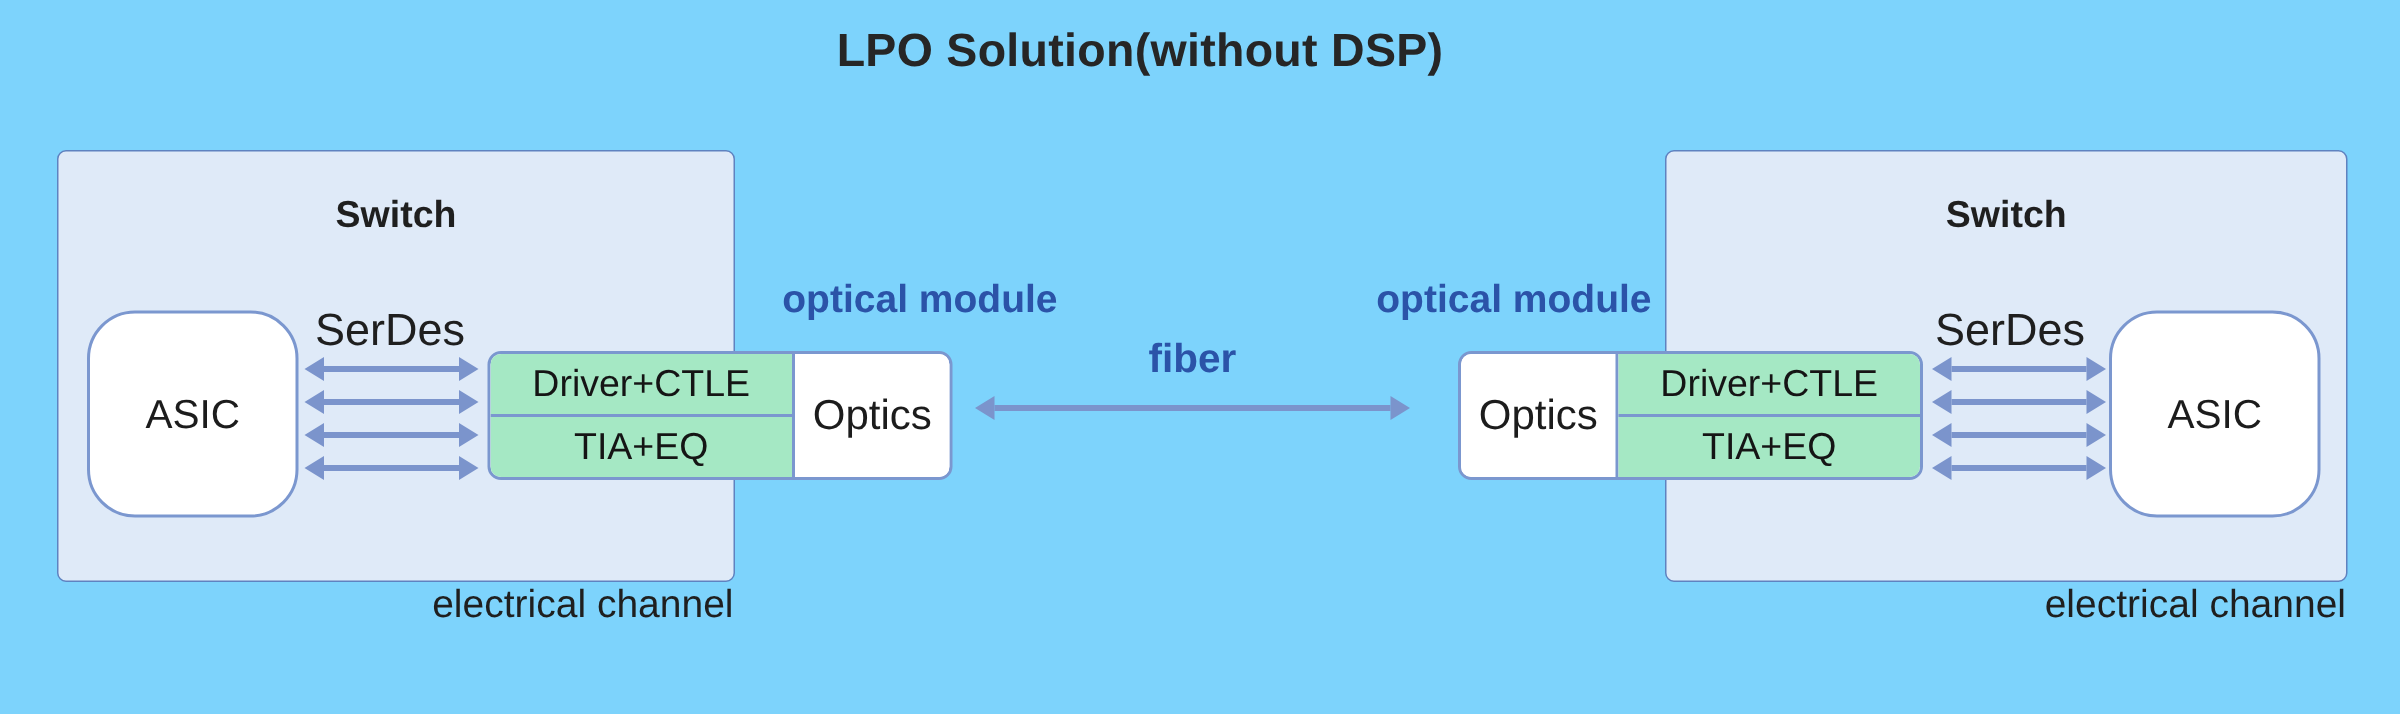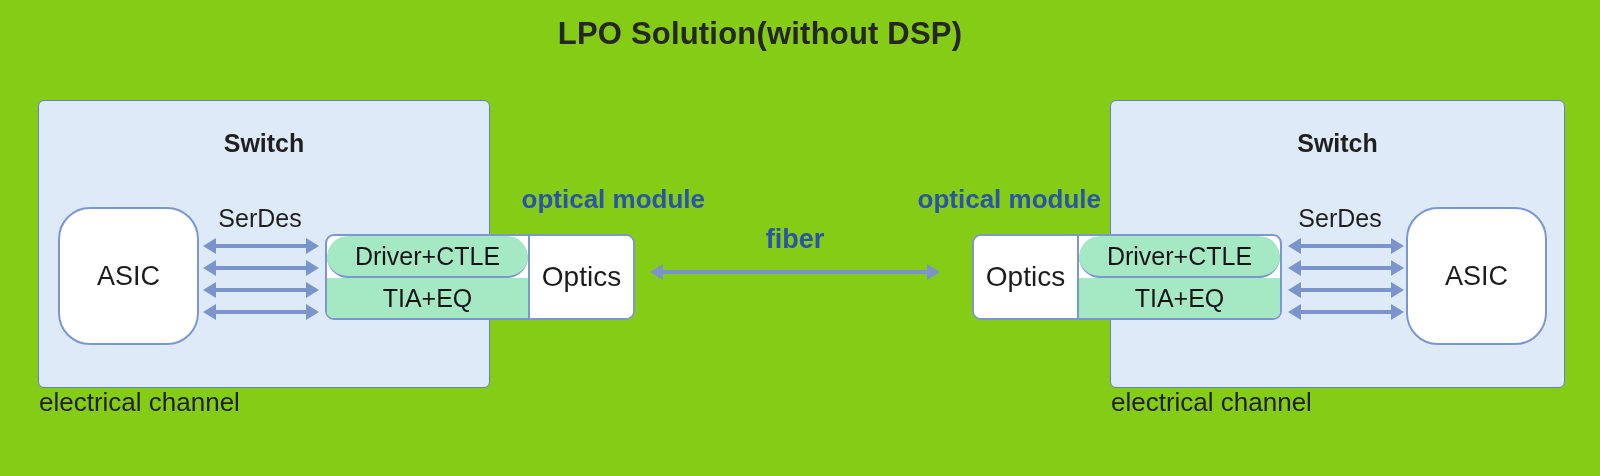--- a/index.html
+++ b/index.html
@@ -7,44 +7,44 @@
     --switch-border:#5f82c0;
     --box-border:#7b97cf;
     --green:#a5e8c4;
     --arrow:#7b94cc;
     --blue-text:#2b53a8;
     --dark-text:#212121;
   }
   *{box-sizing:border-box;margin:0;padding:0;}
   html,body{background:#ffffff;}
   body{font-family:"Liberation Sans","DejaVu Sans",sans-serif;color:var(--dark-text);}
-  .canvas{position:relative;width:1600px;height:476px;background:#84cc16;overflow:hidden;}
+  .canvas{position:relative;width:1600px;height:476px;background:#7dd3fc;overflow:hidden;}
 
   .title{position:absolute;left:410px;top:16px;width:700px;text-align:center;
          font-size:31px;font-weight:700;letter-spacing:.2px;color:#262626;}
 
   .switch-box{position:absolute;top:100px;width:452px;height:288px;
               background:var(--switch-fill);border:1.5px solid var(--switch-border);
               border-radius:6px;}
   .switch-box.left{left:38px;}
   .switch-box.right{left:1110px;width:455px;}
   .switch-label{position:absolute;top:28px;left:0;width:100%;text-align:center;
                 font-size:25px;font-weight:700;color:#1f1f1f;}
-  .channel-label{position:absolute;top:286px;left:0;width:100%;text-align:left;
+  .channel-label{position:absolute;top:286px;left:0;width:100%;text-align:right;
                  font-size:26px;font-weight:500;color:#1f1f1f;}
 
   .asic-box{position:absolute;top:207px;width:141px;height:138px;background:#ffffff;
             border:2px solid var(--box-border);border-radius:32px;
             display:flex;align-items:center;justify-content:center;
             font-size:27px;font-weight:500;color:#1c1c1c;}
   .asic-box.left{left:58px;}
   .asic-box.right{left:1406px;}
 
   .serdes-label{position:absolute;top:204px;width:112px;text-align:center;
-                font-size:25px;font-weight:500;color:#1f1f1f;}
+                font-size:30px;font-weight:500;color:#1f1f1f;}
   .serdes-label.left{left:204px;}
   .serdes-label.right{left:1284px;}
 
   .lanes{position:absolute;top:244px;width:90px;display:flex;
          flex-direction:column;gap:18px;}
   .lanes.left{left:216px;}
   .lanes.right{left:1301px;}
 
   .darrow{position:relative;height:4px;background:var(--arrow);}
   .darrow::before,.darrow::after{content:"";position:absolute;top:-6px;width:0;height:0;
@@ -55,21 +55,21 @@
   .module{position:absolute;top:234px;width:310px;height:86px;background:#ffffff;
           border:2px solid var(--box-border);border-radius:9px;overflow:hidden;
           display:flex;}
   .module.left{left:325px;}
   .module.right{left:972px;}
   .green-col{width:203px;display:flex;flex-direction:column;}
   .module.left .green-col{border-right:2px solid var(--box-border);}
   .module.right .green-col{border-left:2px solid var(--box-border);}
   .green-cell{flex:1;background:var(--green);display:flex;align-items:center;
               justify-content:center;font-size:25px;font-weight:500;color:#151515;}
-  .green-cell.top{border-bottom:2px solid var(--box-border);border-radius:21px;}
+  .green-cell.top{border-bottom:2px solid var(--box-border);}
   .optics-col{flex:1;display:flex;align-items:center;justify-content:center;
               background:#ffffff;font-size:28px;font-weight:500;color:#1c1c1c;}
 
   .module-label{position:absolute;top:184px;width:210px;text-align:right;
                 font-size:26px;font-weight:600;color:var(--blue-text);}
   .module-label.left{left:495px;}
   .module-label.right{left:891px;}
 
   .fiber-label{position:absolute;left:695px;top:224px;width:200px;text-align:center;
                font-size:27px;font-weight:600;color:var(--blue-text);}

